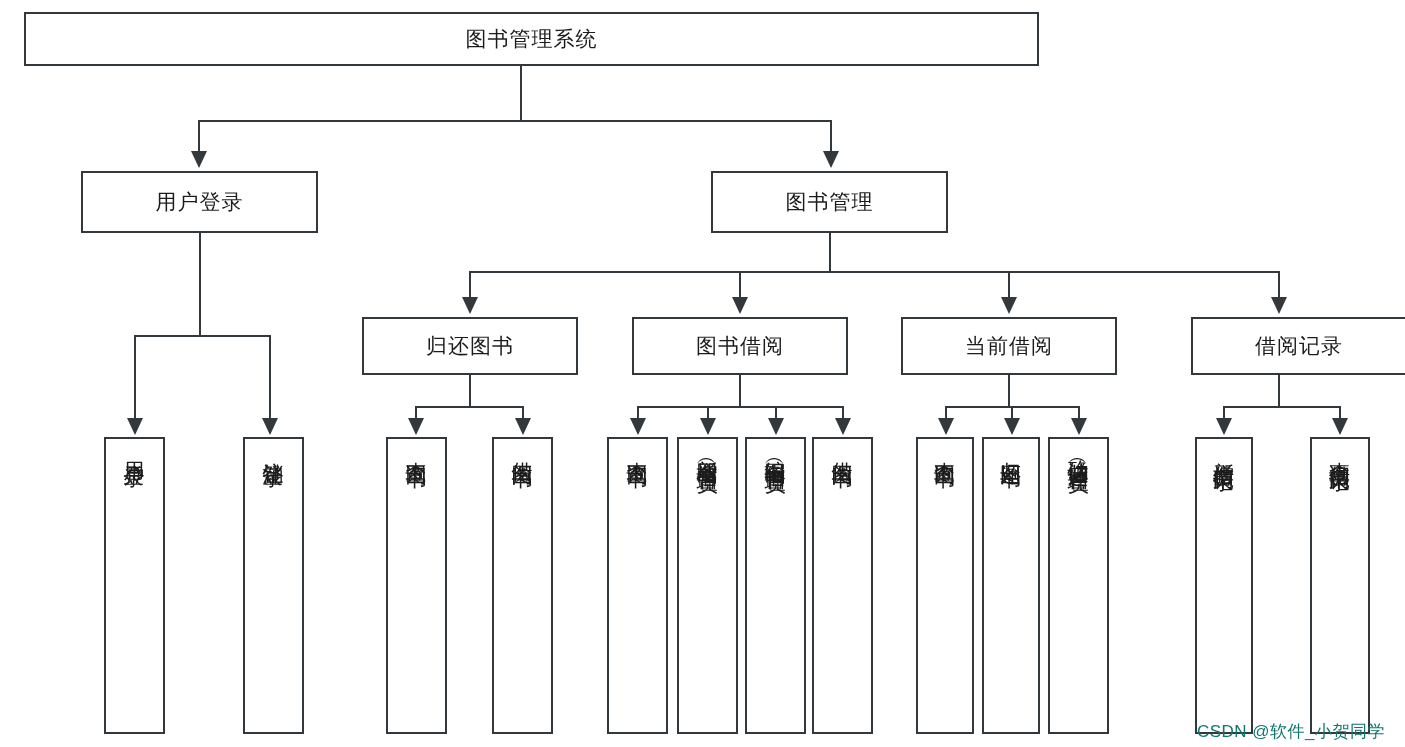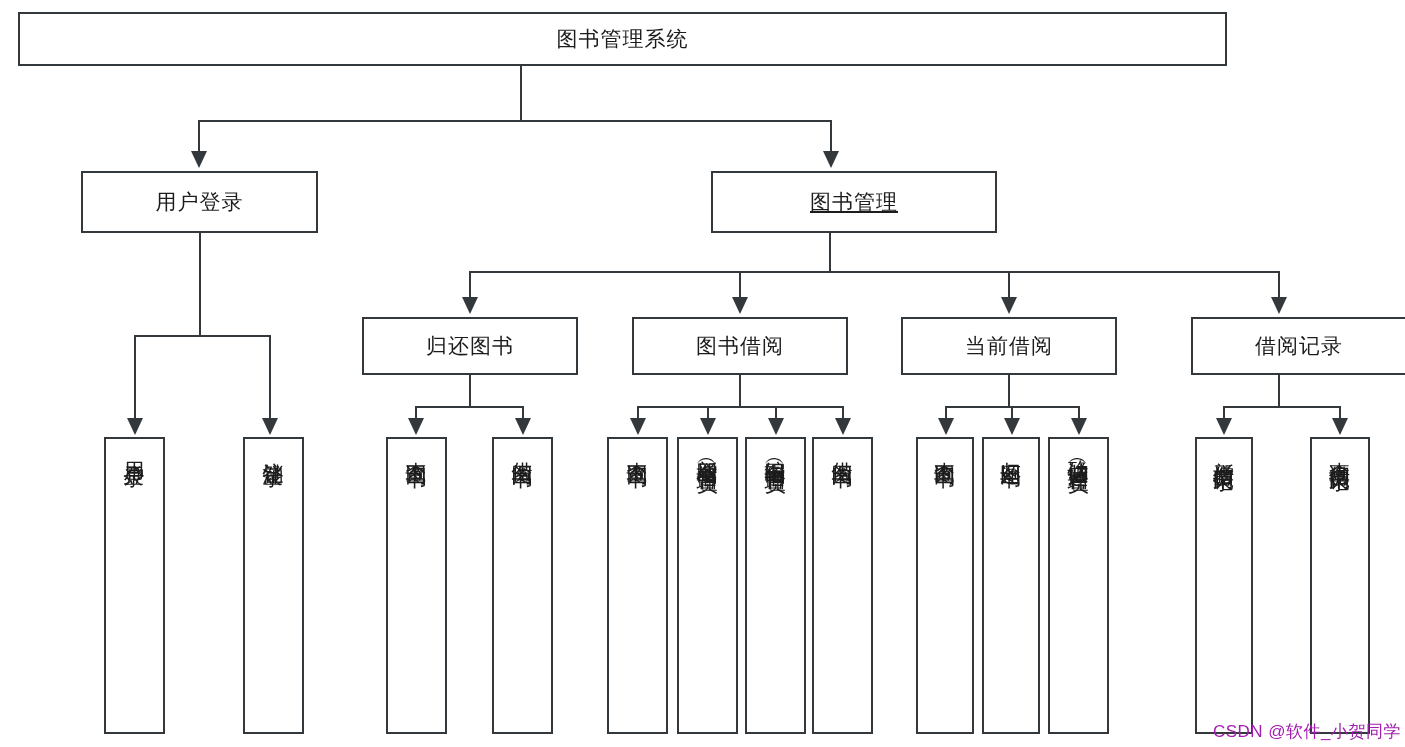--- a/index.html
+++ b/index.html
@@ -63,49 +63,49 @@
     position: absolute;
     width: 0;
     height: 0;
     border-left: 8px solid transparent;
     border-right: 8px solid transparent;
     border-top: 17px solid #33383d;
   }
   
   #watermark {
     position: absolute;
-    right: 4px;
+    right: 20px;
     bottom: 4px;
     font-size: 17px;
-    color: #a21caf;
+    color: #0f766e;
     letter-spacing: 0.5px;
     white-space: nowrap;
     pointer-events: none;
   }
 </style>
 </head>
 <body>
 
 <div id="canvas">
 
-  <div class="node h" style="left:18px; top:12px; width:1209px; height:54px;">图书管理系统</div>
+  <div class="node h" style="left:24px; top:12px; width:1015px; height:54px;">图书管理系统</div>
 
   <div class="ln-v" style="left:520px; top:66px; width:2px; height:55px;"></div>
 
   <div class="ln-h" style="left:198px; top:120px; width:634px; height:2px;"></div>
 
   <div class="ln-v" style="left:198px; top:120px; width:2px; height:33px;"></div>
   <div class="arrow" style="left:191px; top:151px;"></div>
 
   <div class="ln-v" style="left:830px; top:120px; width:2px; height:33px;"></div>
   <div class="arrow" style="left:823px; top:151px;"></div>
 
   <div class="node h" style="left:81px; top:171px; width:237px; height:62px;">用户登录</div>
 
-  <div class="node h" style="left:711px; top:171px; width:286px; height:62px;text-decoration:underline;">图书管理</div>
+  <div class="node h" style="left:711px; top:171px; width:237px; height:62px;">图书管理</div>
 
   <div class="ln-v" style="left:199px; top:233px; width:2px; height:103px;"></div>
   <div class="ln-h" style="left:134px; top:335px; width:136px; height:2px;"></div>
   <div class="ln-v" style="left:134px; top:335px; width:2px; height:85px;"></div>
   <div class="arrow" style="left:127px; top:418px;"></div>
   <div class="ln-v" style="left:269px; top:335px; width:2px; height:85px;"></div>
   <div class="arrow" style="left:262px; top:418px;"></div>
 
   <div class="node v" style="left:104px; top:437px; width:61px; height:297px;">用户登录</div>
   <div class="node v" style="left:243px; top:437px; width:61px; height:297px;">注销登录</div>

